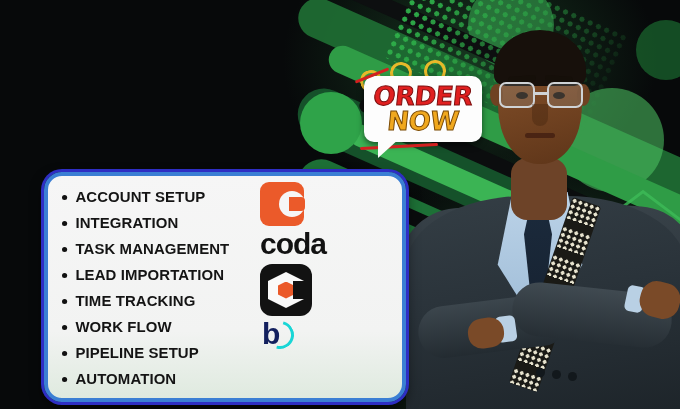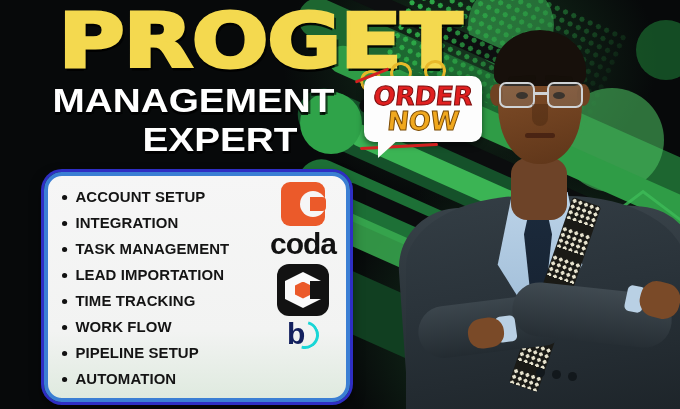--- a/index.html
+++ b/index.html
@@ -139,42 +139,42 @@
     font-family:"DejaVu Sans", sans-serif; font-weight:800;
     font-size:26px; line-height:26px; color:#f0a81e;
     -webkit-text-stroke:1px #7a4a06;
     transform:skewX(-6deg); letter-spacing:-.5px;
   }
   .badge-dash { position:absolute; left:-4px; bottom:-6px; width:78px; height:3px; background:#d32020; border-radius:2px; transform:rotate(-3deg); }
   .badge-dash2{ position:absolute; left:-10px; top:-2px; width:36px; height:3px; background:#d32020; border-radius:2px; transform:rotate(-22deg); }
 
   
   .card {
-    position:absolute; left:44px; top:172px; width:306px; height:230px;
+    position:absolute; left:44px; top:172px; width:362px; height:230px;
     border-radius:18px; z-index:8;
     background:linear-gradient(180deg,#f6f6f6 0%, #f2f3f2 70%, #dfeadf 100%);
     border:4px solid #3b7fd4;
     box-shadow:0 0 0 3px #2e2ec4, 0 6px 14px rgba(0,0,0,.6);
     display:flex; overflow:hidden;
   }
   .card-left { width:212px; padding:8px 0 6px 14px; }
   .feat { list-style:none; }
   .feat li {
     display:flex; align-items:center; gap:8px;
     font-family:"Liberation Sans", sans-serif;
     font-weight:700; font-size:14.5px; line-height:26px;
     color:#141414; letter-spacing:.1px;
     transform:scaleX(1.03); transform-origin:left center;
     white-space:nowrap;
   }
   .feat li .dot { width:5px; height:5px; border-radius:50%; background:#111; flex:0 0 auto; }
 
   .card-right {
     flex:1; position:relative; display:flex; flex-direction:column;
-    align-items:center; padding-top:4px;
+    align-items:flex-start; padding-top:4px;
   }
 
   
   .coda-mark {
     width:44px; height:44px; background:#eb5a2a; border-radius:9px;
     position:relative; margin-top:2px;
   }
   .coda-mark:after{
     content:""; position:absolute; right:-1px; top:9px;
     width:26px; height:26px; border-radius:50%; background:#f6f6f6;
@@ -371,25 +371,20 @@
     <div class="p-arm-r"></div>
     <div class="p-cuff-r"></div>
     <div class="p-hand-r"></div>
     <div class="p-cuff-l"></div>
     <div class="p-hand-l"></div>
     <div class="p-btn1"></div>
     <div class="p-btn2"></div>
     <div class="p-btn3"></div>
   </div>
 
-  <div class="headline">
-    <div class="t-proget">PROGET</div>
-    <div class="t-manage">MANAGEMENT</div>
-    <div class="t-expert">EXPERT</div>
-  </div>
 
   <div class="badge-wrap">
     <div class="badge-ring ring-a"></div>
     <div class="badge-ring ring-b"></div>
     <div class="badge-ring ring-c"></div>
     <div class="badge">
       <div class="badge-dash2"></div>
       <div class="badge-order">ORDER</div>
       <div class="badge-now">NOW</div>
       <div class="badge-dash"></div>

